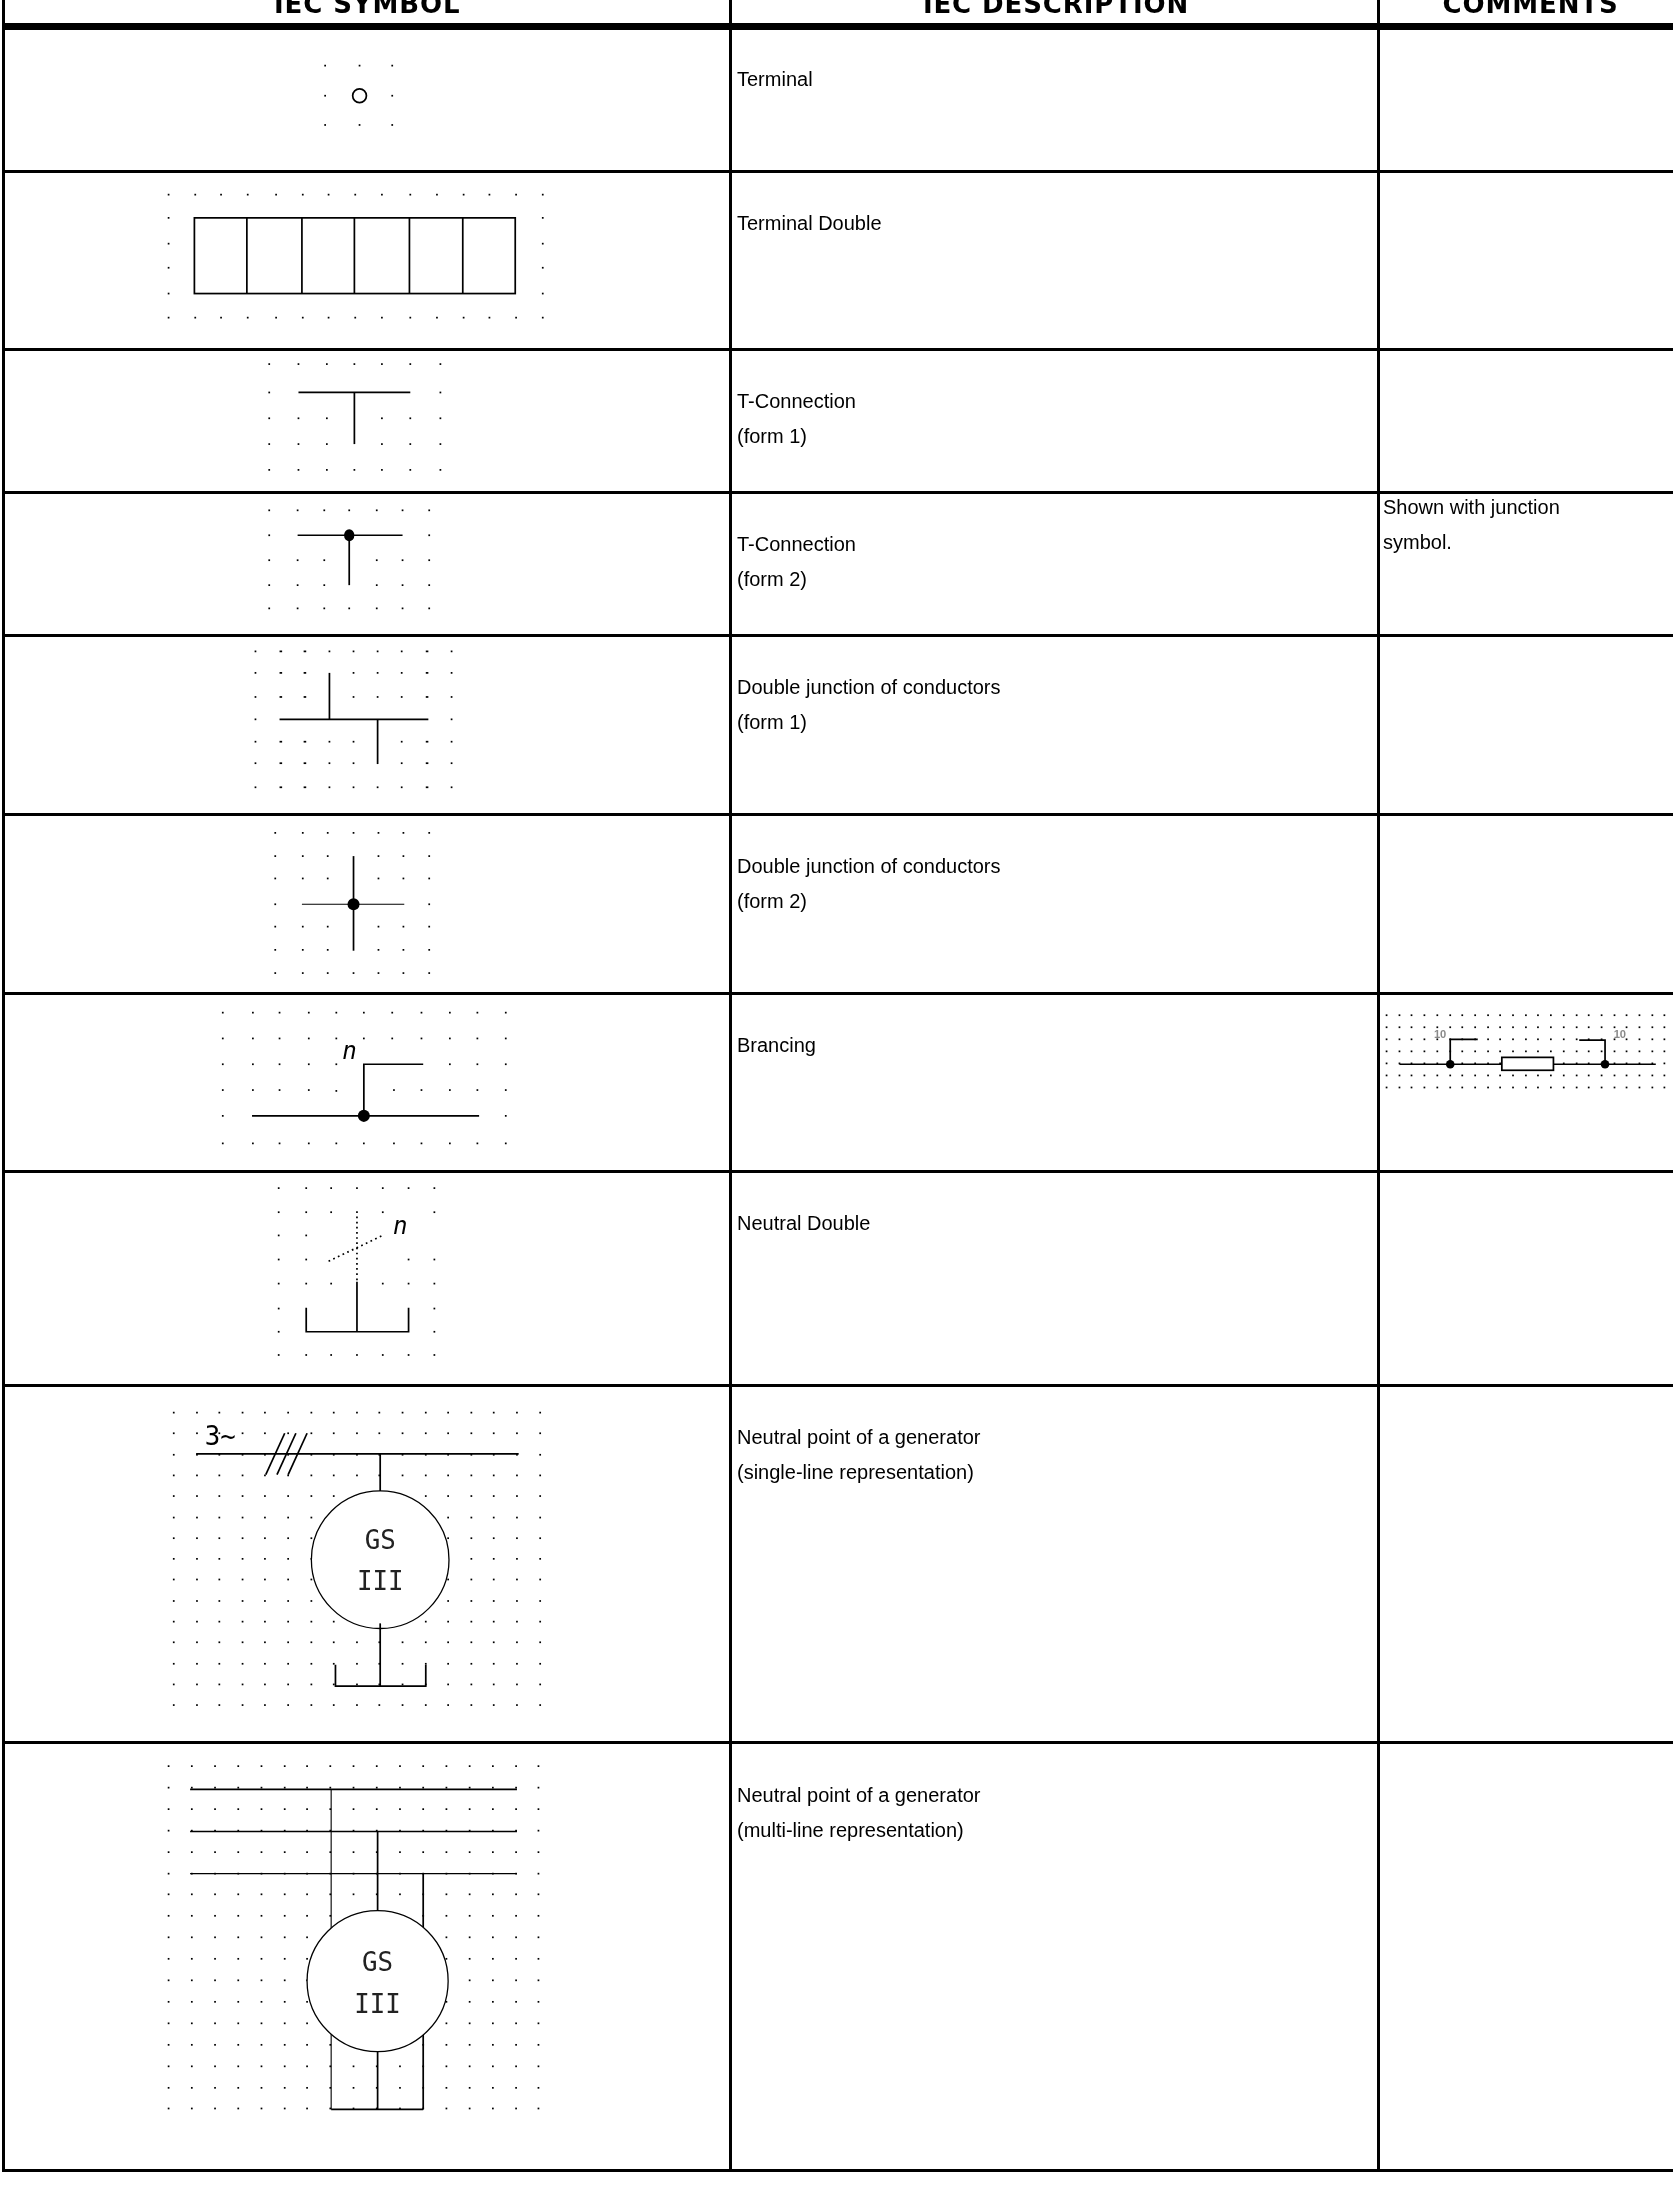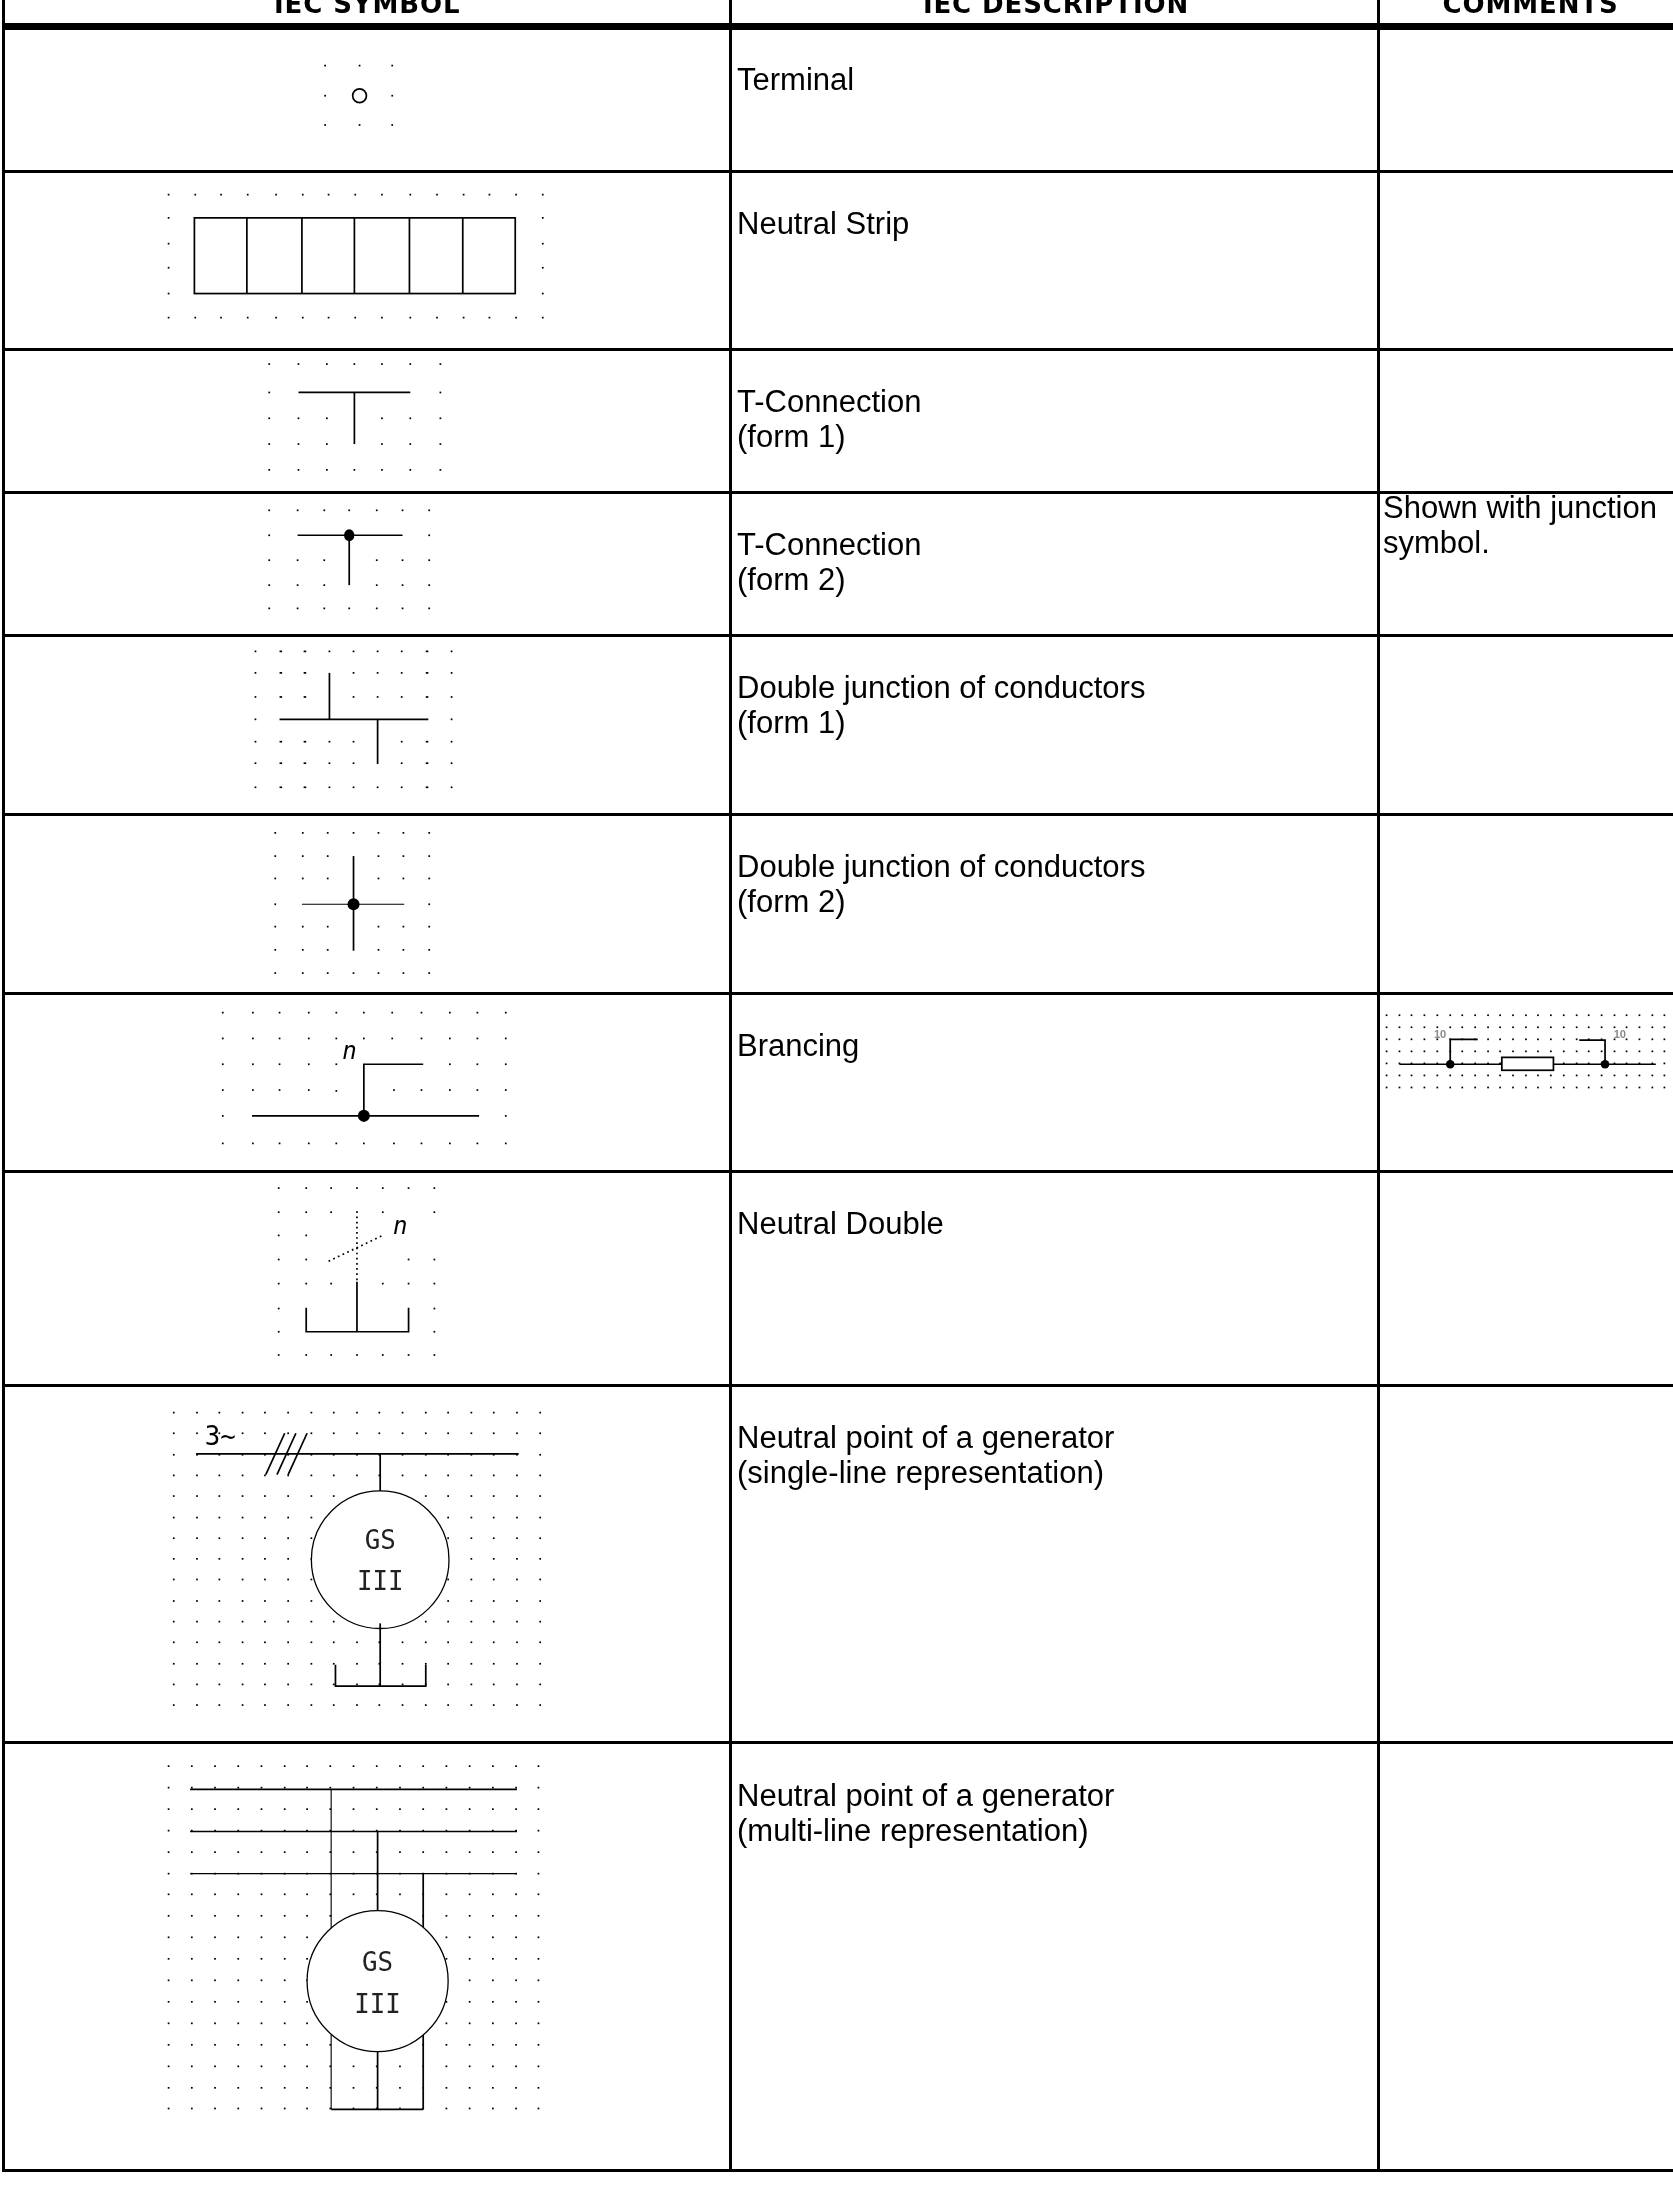--- a/index.html
+++ b/index.html
@@ -2,21 +2,21 @@
 <html style="font-size:13.8px"><head>
 <meta charset="utf-8">
 <style>
   html, body { margin: 0; padding: 0; background: #ffffff; }
   body { width: 1673px; height: 2187px; position: relative; overflow: hidden;
          font-family: "Liberation Sans", sans-serif; color: #000; }
   .hdr { position: absolute; top: -8.6px; height: 32px; font-family: "DejaVu Sans", sans-serif;
          font-weight: bold; font-size: 26px; text-align: center; line-height: 26px; letter-spacing: 0.9px; }
   .hline { position: absolute; left: 2.6px; right: 0; background: #000; }
   .vline { position: absolute; background: #000; width: 3.4px; }
-  .desc, .comment { position: absolute; font-size: 31px; line-height: 35px; white-space: pre; }
+  .desc, .comment { position: absolute; font-size: 20px; line-height: 35px; white-space: pre; }
   .desc { left: 737px; }
   .comment { left: 1383px; }
   svg.sym { position: absolute; left: 0; top: 0; overflow: visible; }
   .dot { fill: #000; }
   .ln2 { stroke: #000; stroke-width: 2; fill: none; }
   .dotted { stroke: #000; stroke-width: 2; stroke-dasharray: 2 4; fill: none; }
   .symtext { font-family: "DejaVu Sans Mono", monospace; }
 </style>
 </head>
 <body>
@@ -36,21 +36,21 @@
   <div class="hline" style="top:1170px;height:2.6px;"></div>
   <div class="hline" style="top:1384px;height:2.6px;"></div>
   <div class="hline" style="top:1741px;height:2.6px;"></div>
   <div class="hline" style="top:2169px;height:3.4px;"></div>
   <div class="vline" style="left:1.7px;top:0;height:2172px;"></div>
   <div class="vline" style="left:729px;top:0;height:2172px;width:2.6px;"></div>
   <div class="vline" style="left:1377px;top:0;height:2172px;width:2.6px;"></div>
 </div>
 
 <div class="desc" style="top:62px;">Terminal</div>
-<div class="desc" style="top:206px;">Neutral Strip</div>
+<div class="desc" style="top:206px;">Terminal Double</div>
 <div class="desc" style="top:384px;">T-Connection
 (form 1)</div>
 <div class="desc" style="top:527px;">T-Connection
 (form 2)</div>
 <div class="desc" style="top:670px;">Double junction of conductors
 (form 1)</div>
 <div class="desc" style="top:849px;">Double junction of conductors
 (form 2)</div>
 <div class="desc" style="top:1028px;">Brancing</div>
 <div class="desc" style="top:1206px;">Neutral Double</div>

